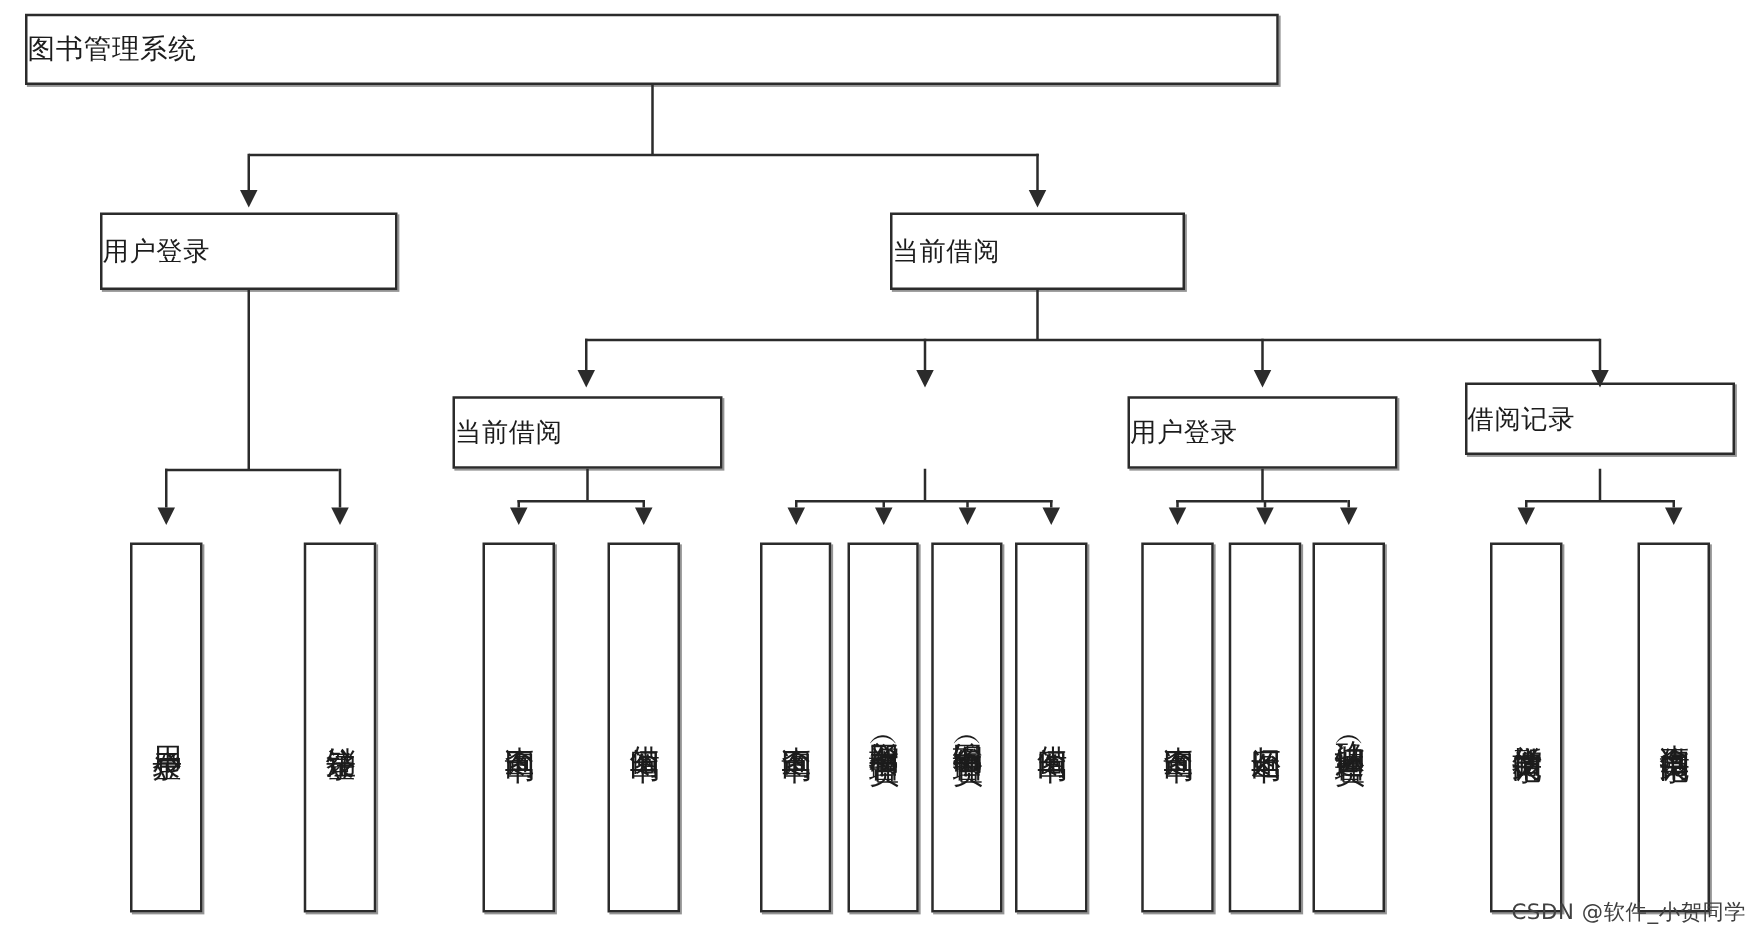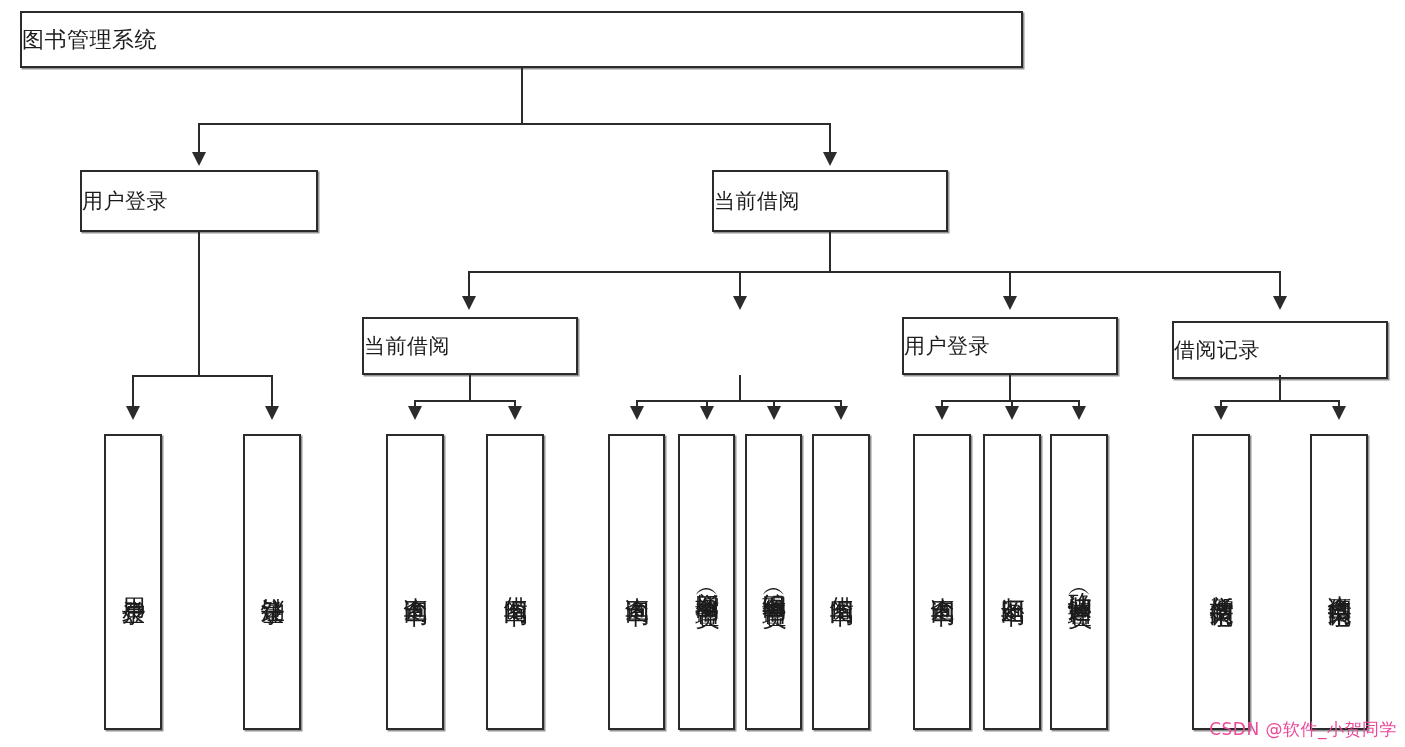--- a/index.html
+++ b/index.html
@@ -71,21 +71,21 @@
     height: 0;
     border-left: 7px solid transparent;
     border-right: 7px solid transparent;
     border-top: 14px solid #2b2b2b;
   }
   #watermark {
     position: absolute;
     right: 8px;
     bottom: 6px;
     font-size: 17px;
-    color: #ec4899;
+    color: #404040;
     letter-spacing: 0.5px;
     white-space: nowrap;
     pointer-events: none;
   }
 </style>
 </head>
 <body>
 
 <div id="canvas">
 
@@ -103,21 +103,21 @@
 
   <div class="node horiz" style="left:362px; top:317px; width:216px; height:58px;">
     <span class="label">当前借阅</span>
   </div>
 
 
   <div class="node horiz" style="left:902px; top:317px; width:216px; height:58px;">
     <span class="label">用户登录</span>
   </div>
 
-  <div class="node horiz" style="left:1172px; top:321px; width:216px; height:58px;">
+  <div class="node horiz" style="left:1172px; top:306px; width:216px; height:58px;">
     <span class="label">借阅记录</span>
   </div>
 
   <div class="node vert" style="left:104px; top:434px; width:58px; height:296px;">
     <span class="label">用户登录</span>
   </div>
   <div class="node vert" style="left:243px; top:434px; width:58px; height:296px;">
     <span class="label">注销登录</span>
   </div>
 

